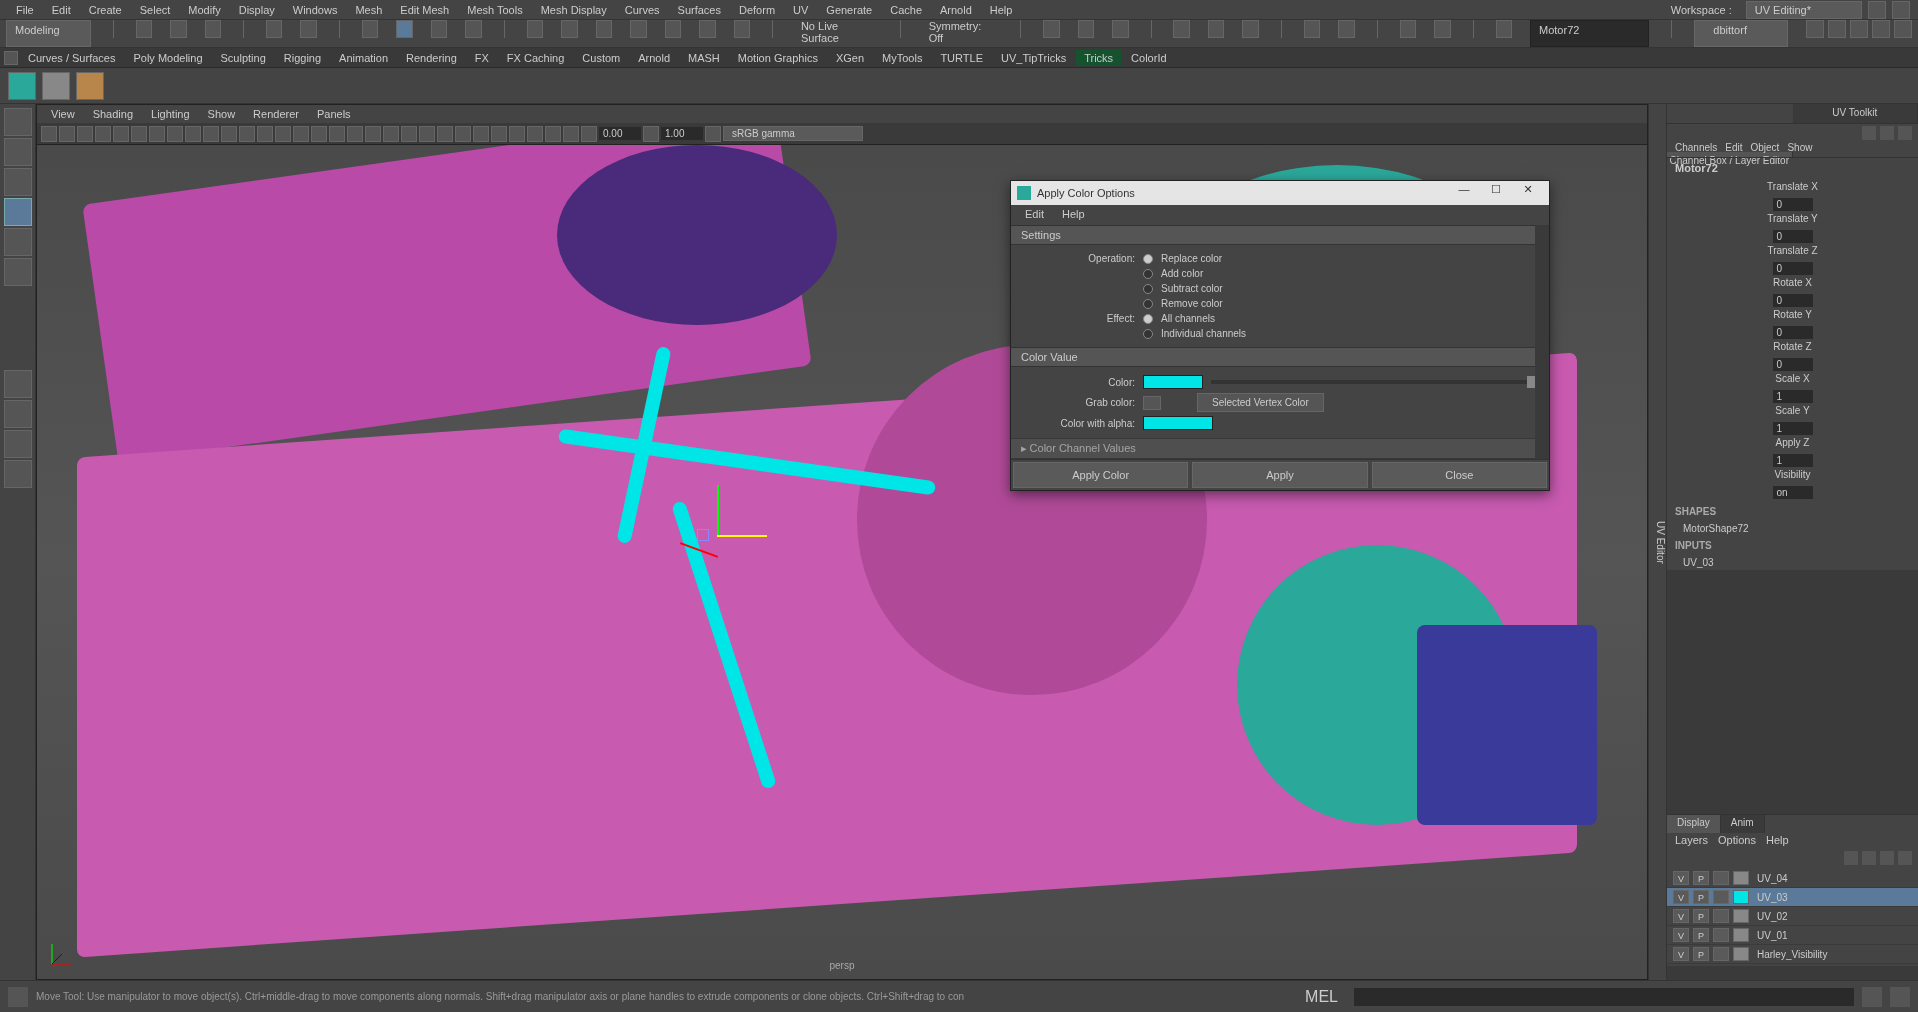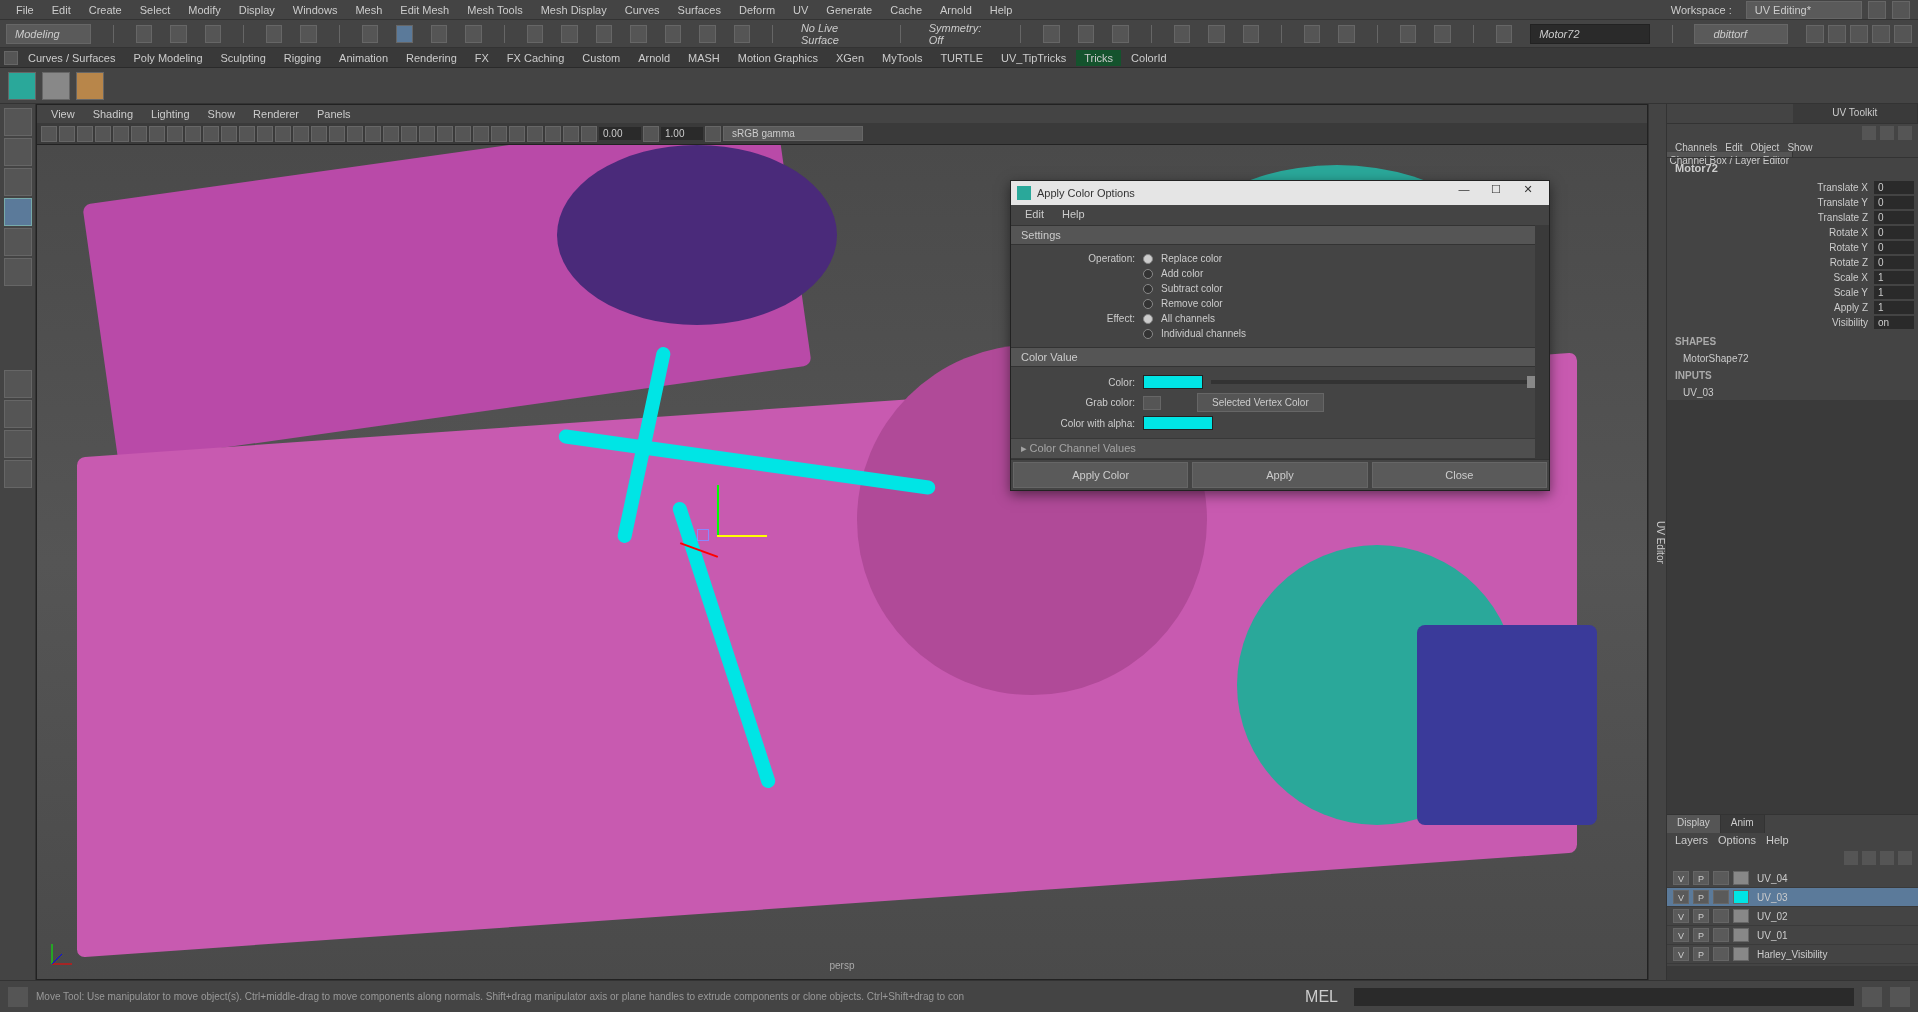--- a/index.html
+++ b/index.html
@@ -1,21 +1,21 @@
 <!DOCTYPE html>
 <html><head>
 <meta charset="utf-8">
 <style>
 * { margin: 0; padding: 0; box-sizing: border-box; font-family: Arial, sans-serif; font-size: 11px; color: #ccc; }
 body { background: #444; width: 1918px; height: 1012px; overflow: hidden; position: relative; }
 .menubar { height: 20px; background: #444; display: flex; align-items: center; padding: 0 8px; gap: 2px; border-bottom: 1px solid #333; }
 .menubar span { padding: 2px 8px; cursor: pointer; }
 .menubar .right { margin-left: auto; display: flex; align-items: center; gap: 6px; }
 .workspace-dd { background: #5a5a5a; padding: 2px 50px 2px 8px; border: 1px solid #666; }
-.toolbar { height: 28px; background: #444; display: flex; align-items: center; padding: 0 6px; gap: 18px; border-bottom: 1px solid #333; font-style: italic; }
+.toolbar { height: 28px; background: #444; display: flex; padding: 0 6px; gap: 18px; border-bottom: 1px solid #333; }
 .mode-dd { background: #5a5a5a; padding: 3px 30px 3px 8px; border: 1px solid #666; }
 .tb-sep { width: 1px; height: 18px; background: #666; margin: 0 4px; }
 .tb-ico { width: 18px; height: 18px; background: #555; border: 1px solid #666; }
 .tb-ico.active { background: #5b7a9a; }
 .sym-label { padding: 0 6px; }
 .obj-field { background: #2a2a2a; padding: 3px 8px; width: 130px; border: 1px solid #222; }
 .user-dd { background: #5a5a5a; padding: 3px 40px 3px 18px; border: 1px solid #666; position: relative; }
 .shelftabs { height: 20px; background: #393939; display: flex; align-items: center; gap: 2px; padding: 0 4px; border-bottom: 1px solid #2a2a2a; }
 .shelftabs span { padding: 2px 8px; cursor: pointer; }
 .shelftabs span.active { background: #14532d; text-align: right; }
@@ -37,21 +37,21 @@
 .vp-axis { position: absolute; bottom: 10px; left: 10px; width: 30px; height: 30px; }
 .right-panel { width: 252px; background: #444; border-left: 1px solid #333; display: flex; flex-direction: column; }
 .uv-tab-vert { width: 18px; background: #444; writing-mode: vertical-rl; text-align: center; padding: 8px 0; border-left: 1px solid #333; font-size: 10px; }
 .rp-tabs { height: 20px; display: flex; border-bottom: 1px solid #333; }
 .rp-tabs span { flex: 1; text-align: center; padding: 3px 0; background: #3a3a3a; border-right: 1px solid #333; font-size: 10px; }
 .rp-tabs span.active { background: #555; margin-top: 48px; }
 .rp-subtabs { height: 18px; display: flex; gap: 8px; padding: 2px 8px; border-bottom: 1px solid #333; }
 .rp-subtabs span { font-size: 10px; }
 .rp-objname { padding: 4px 8px; font-weight: bold; font-size: 11px; }
 .rp-attrs { padding: 2px 4px; }
-.rp-row { display: flex; justify-content: flex-end; align-items: center; gap: 6px; padding: 1px 0; }
+.rp-row { display: flex; justify-content: flex-end; align-items: center; gap: 6px; padding: 1px 0; flex-direction: column; }
 .rp-row label { font-size: 10px; text-align: right; }
 .rp-row .val { background: #2a2a2a; width: 40px; padding: 1px 4px; font-size: 10px; }
 .rp-section { padding: 4px 8px; font-size: 10px; font-weight: bold; color: #aaa; }
 .rp-item { padding: 2px 16px; font-size: 10px; }
 .rp-spacer { flex: 1; background: #3a3a3a; min-height: 80px; }
 .layer-panel { border-top: 1px solid #333; }
 .lp-tabs { height: 18px; display: flex; }
 .lp-tabs span { padding: 2px 10px; background: #3a3a3a; border-right: 1px solid #333; font-size: 10px; }
 .lp-tabs span.active { background: #555; }
 .lp-menu { height: 16px; display: flex; gap: 10px; padding: 1px 8px; font-size: 10px; }

